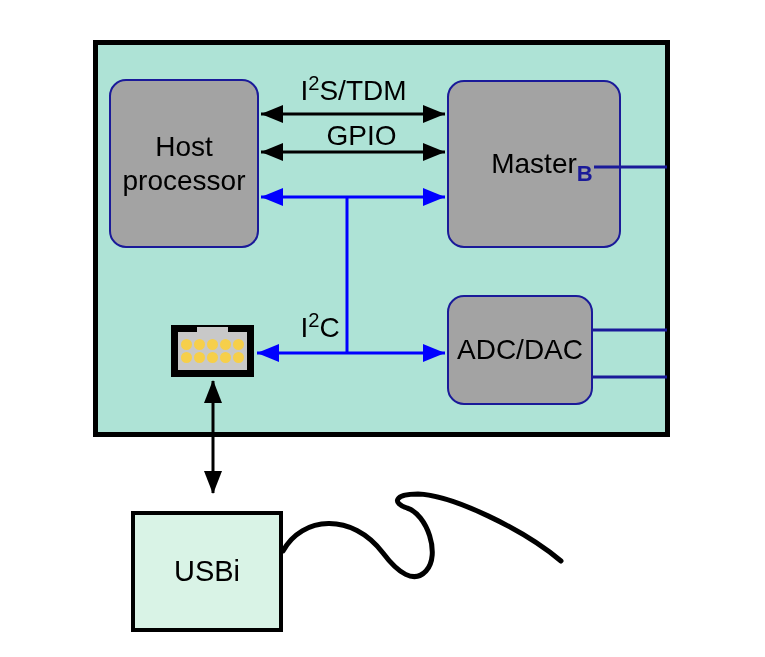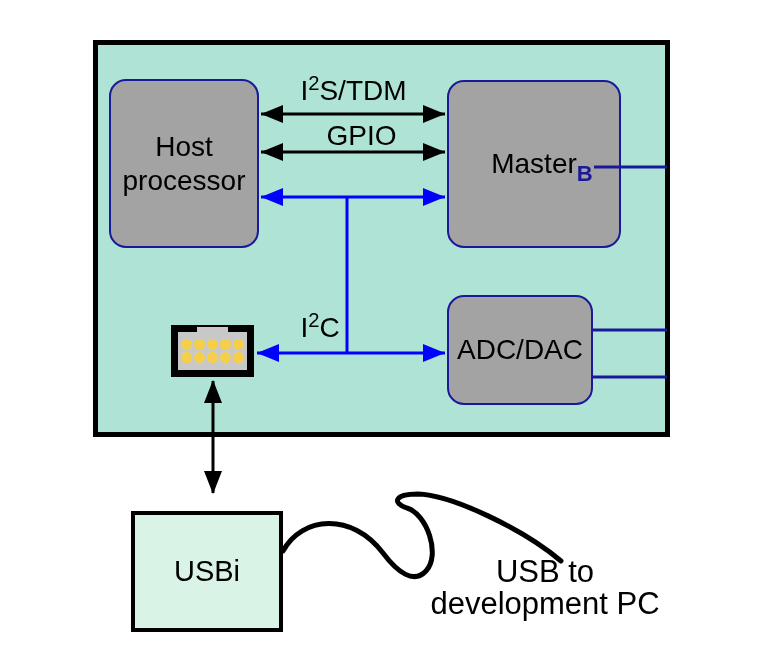--- a/index.html
+++ b/index.html
@@ -158,24 +158,20 @@
       <div class="pin"></div>
       <div class="pin"></div>
       <div class="pin"></div>
     </div>
   </div>
 
   <div class="usbi">
     <div>USBi</div>
   </div>
 
-  <div class="cable-label">
-    <div>USB to</div>
-    <div>development PC</div>
-  </div>
 
   <svg class="wiring" viewBox="0 0 765 657" xmlns="http://www.w3.org/2000/svg">
 
     <g>
       <line x1="261" y1="114" x2="445" y2="114" stroke="#000000" stroke-width="3"></line>
       <polygon points="261,114 283,105 283,123" fill="#000000"></polygon>
       <polygon points="445,114 423,105 423,123" fill="#000000"></polygon>
     </g>
 
     <g>

